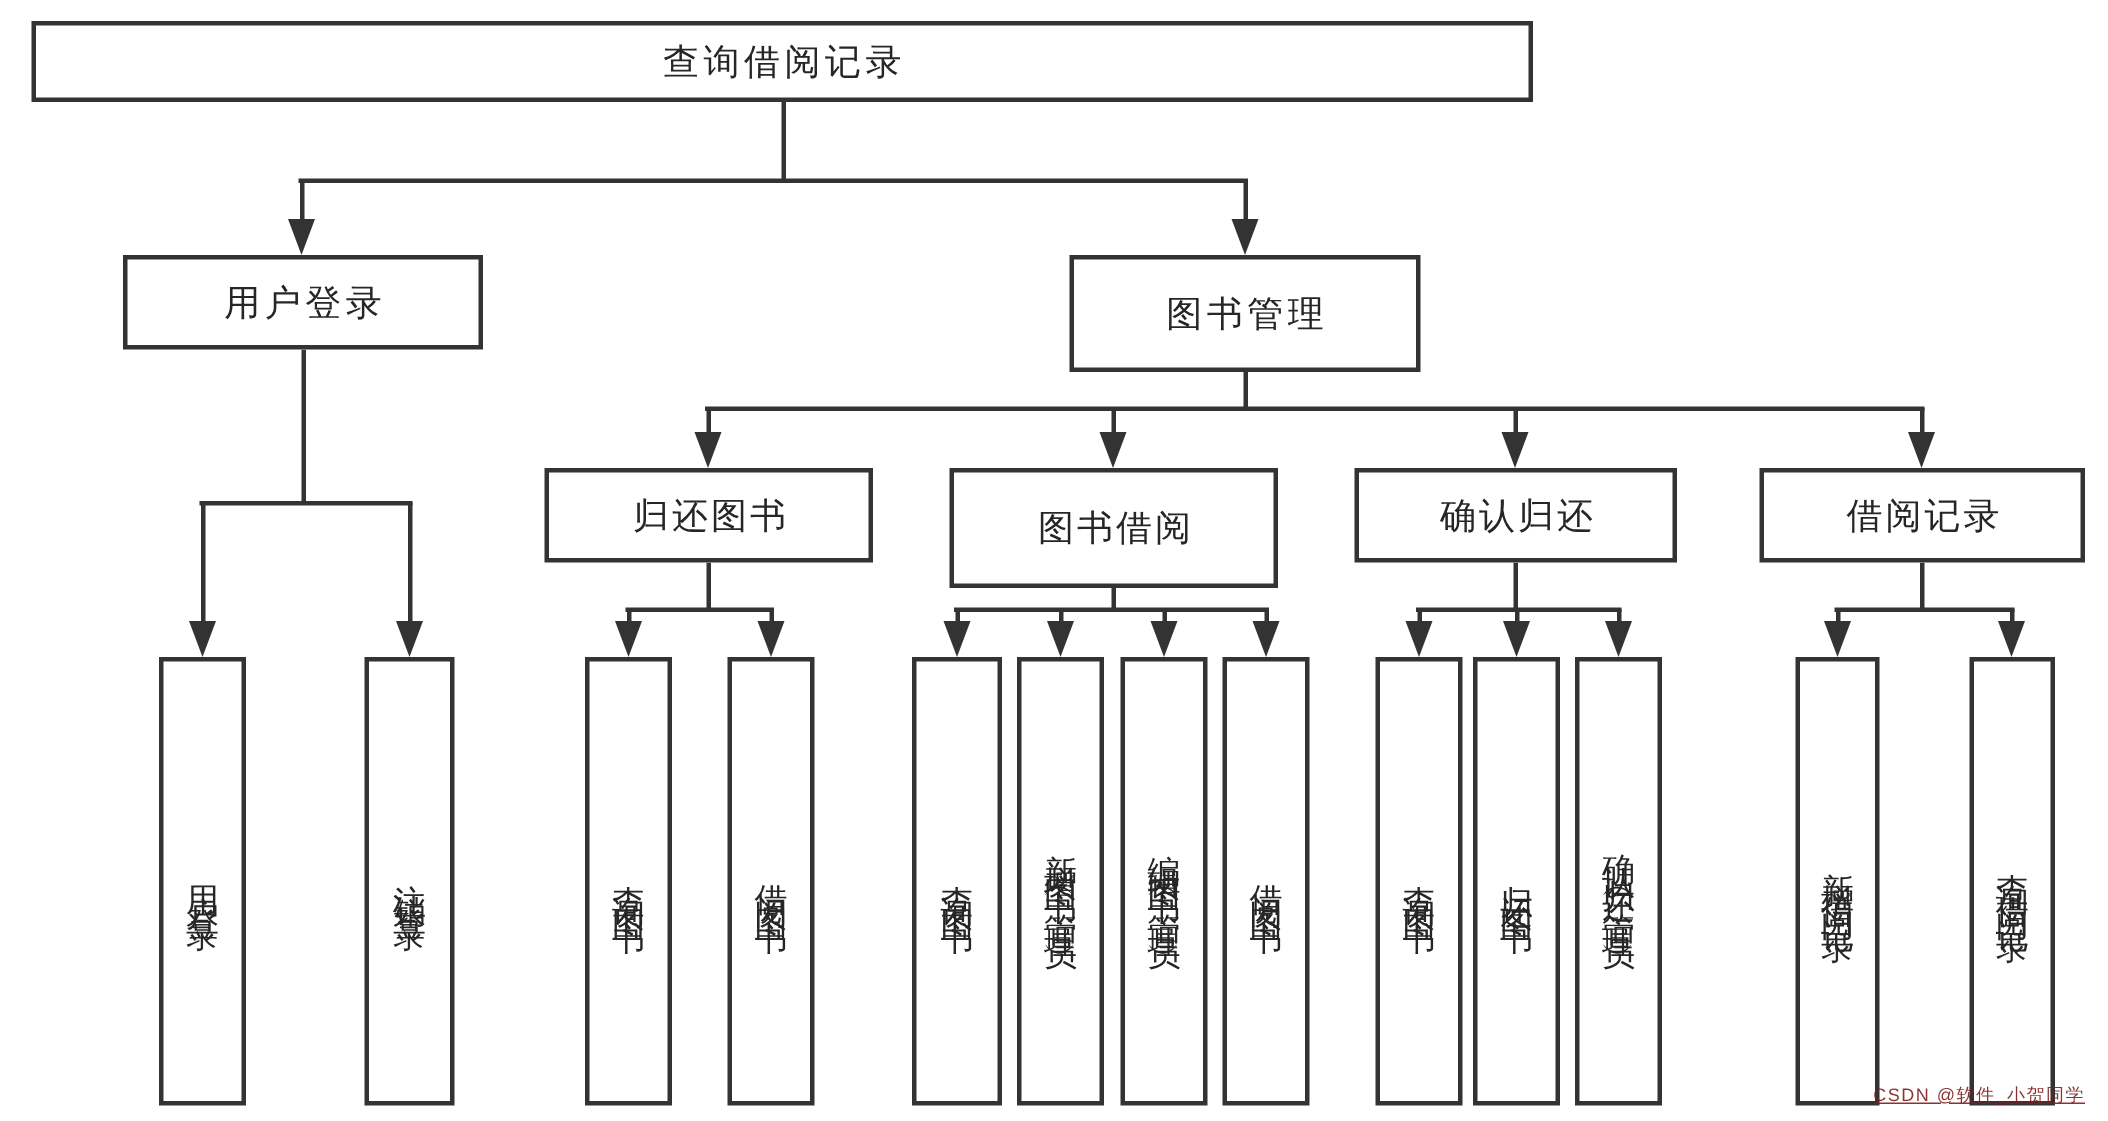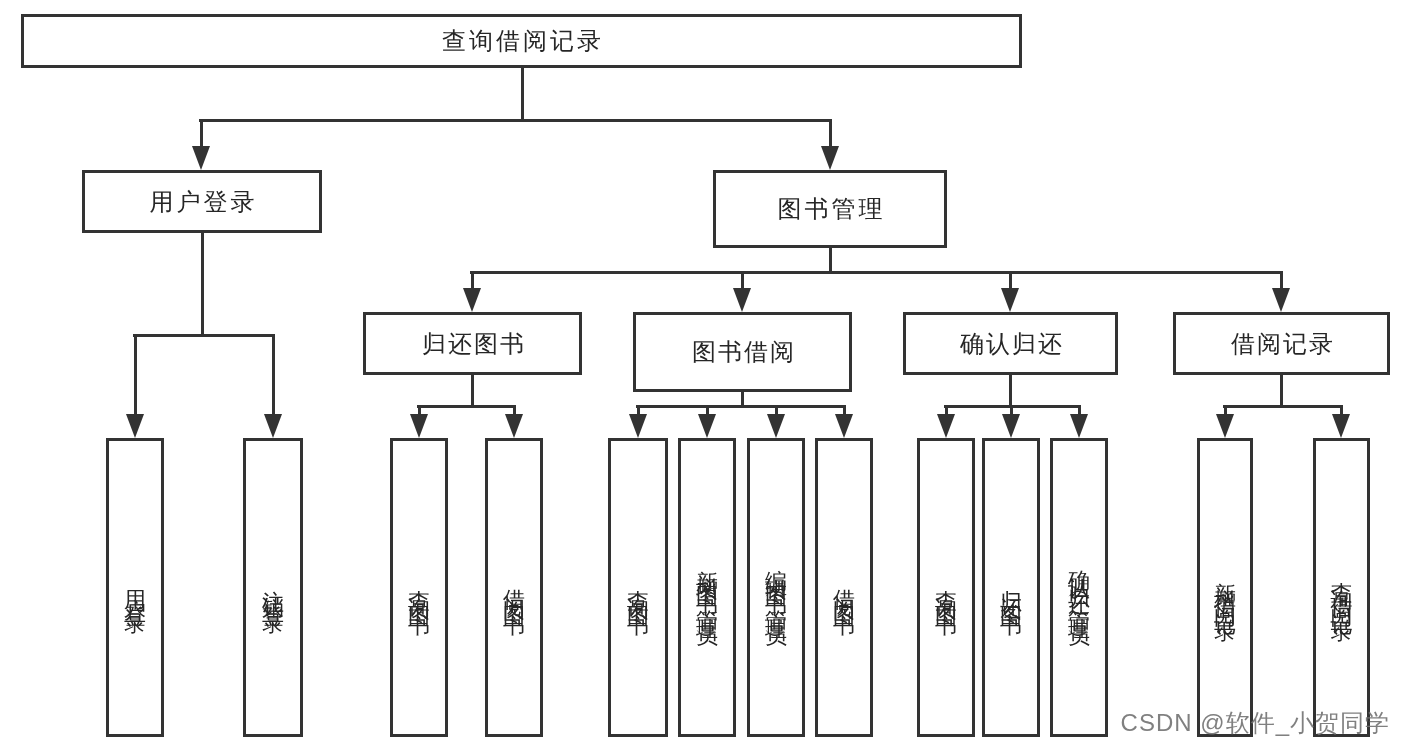--- a/index.html
+++ b/index.html
@@ -47,26 +47,27 @@
     width:0;height:0;
     border-left:9px solid transparent;
     border-right:9px solid transparent;
     border-top:24px solid #333333;
     z-index:1;
   }
   #watermark{
     position:absolute;
     right:15px;
     bottom:8px;
-    font-size:24px;
-    color:#737373;
+    font-size:12px;
+    color:#7f1d1d;
     letter-spacing:1px;
     z-index:5;
     opacity:.9;
     white-space:nowrap;
+    text-decoration:underline;
   }
 </style>
 </head>
 <body>
 
 <div id="canvas">
 
   <div class="node" style="left:21px;top:14px;width:1001px;height:54px">
     <span class="hlabel">查询借阅记录</span>
   </div>

